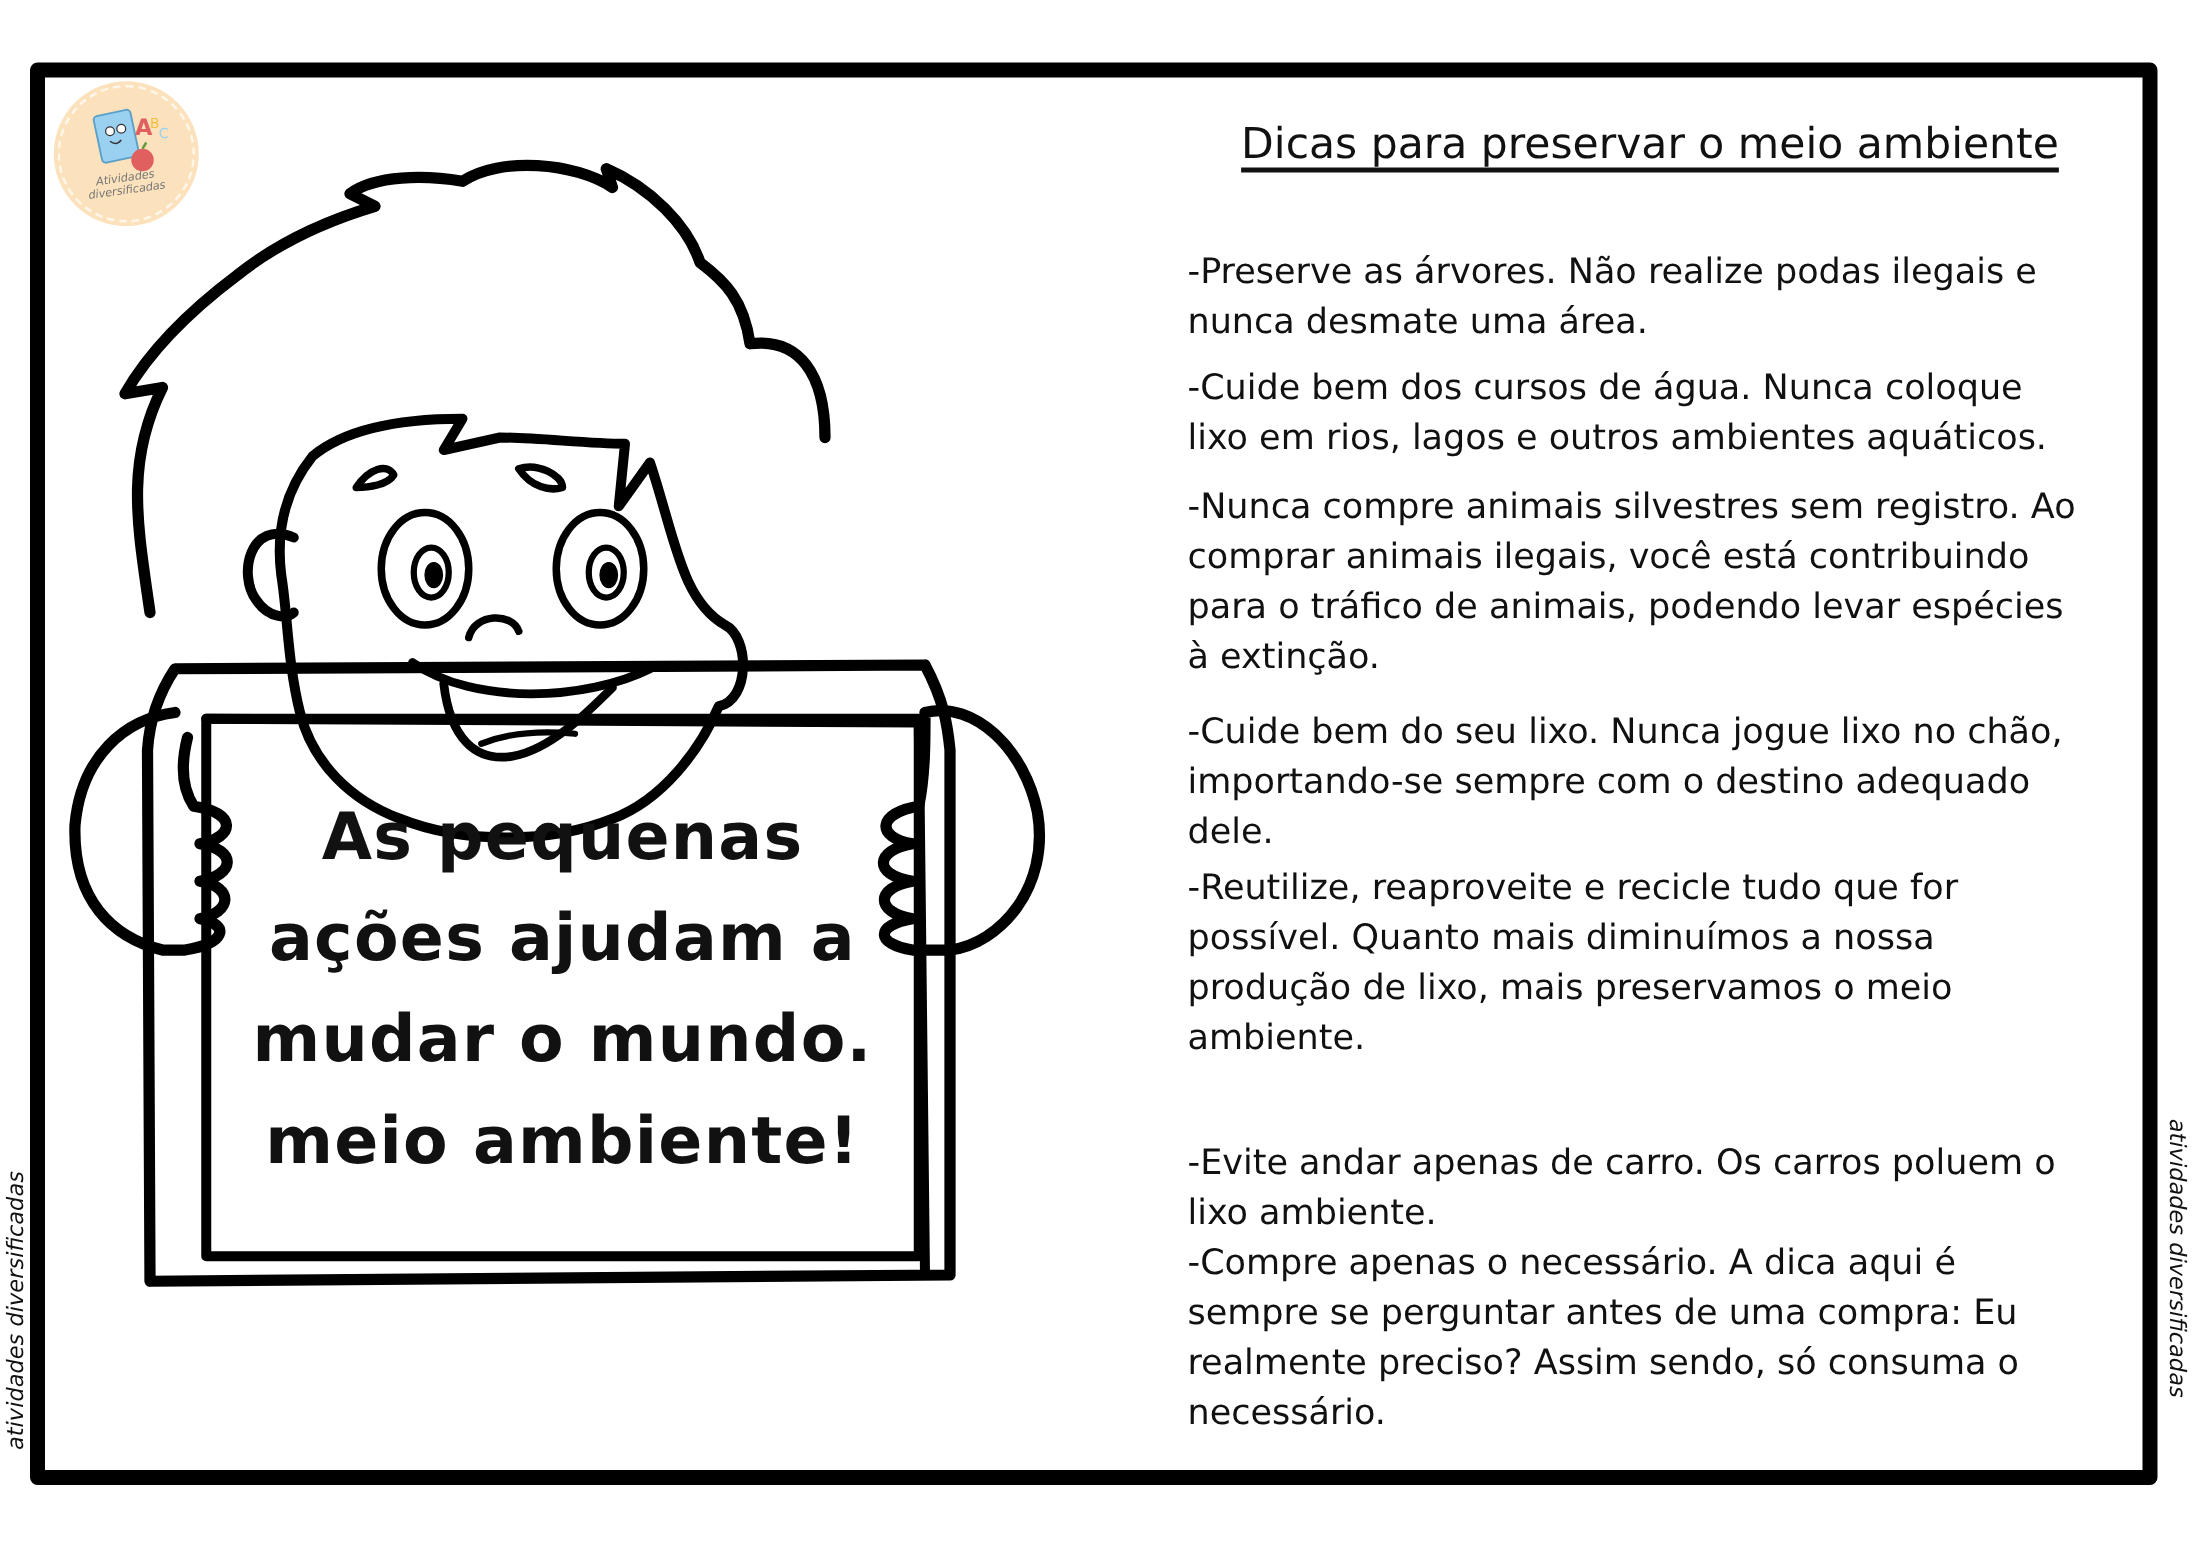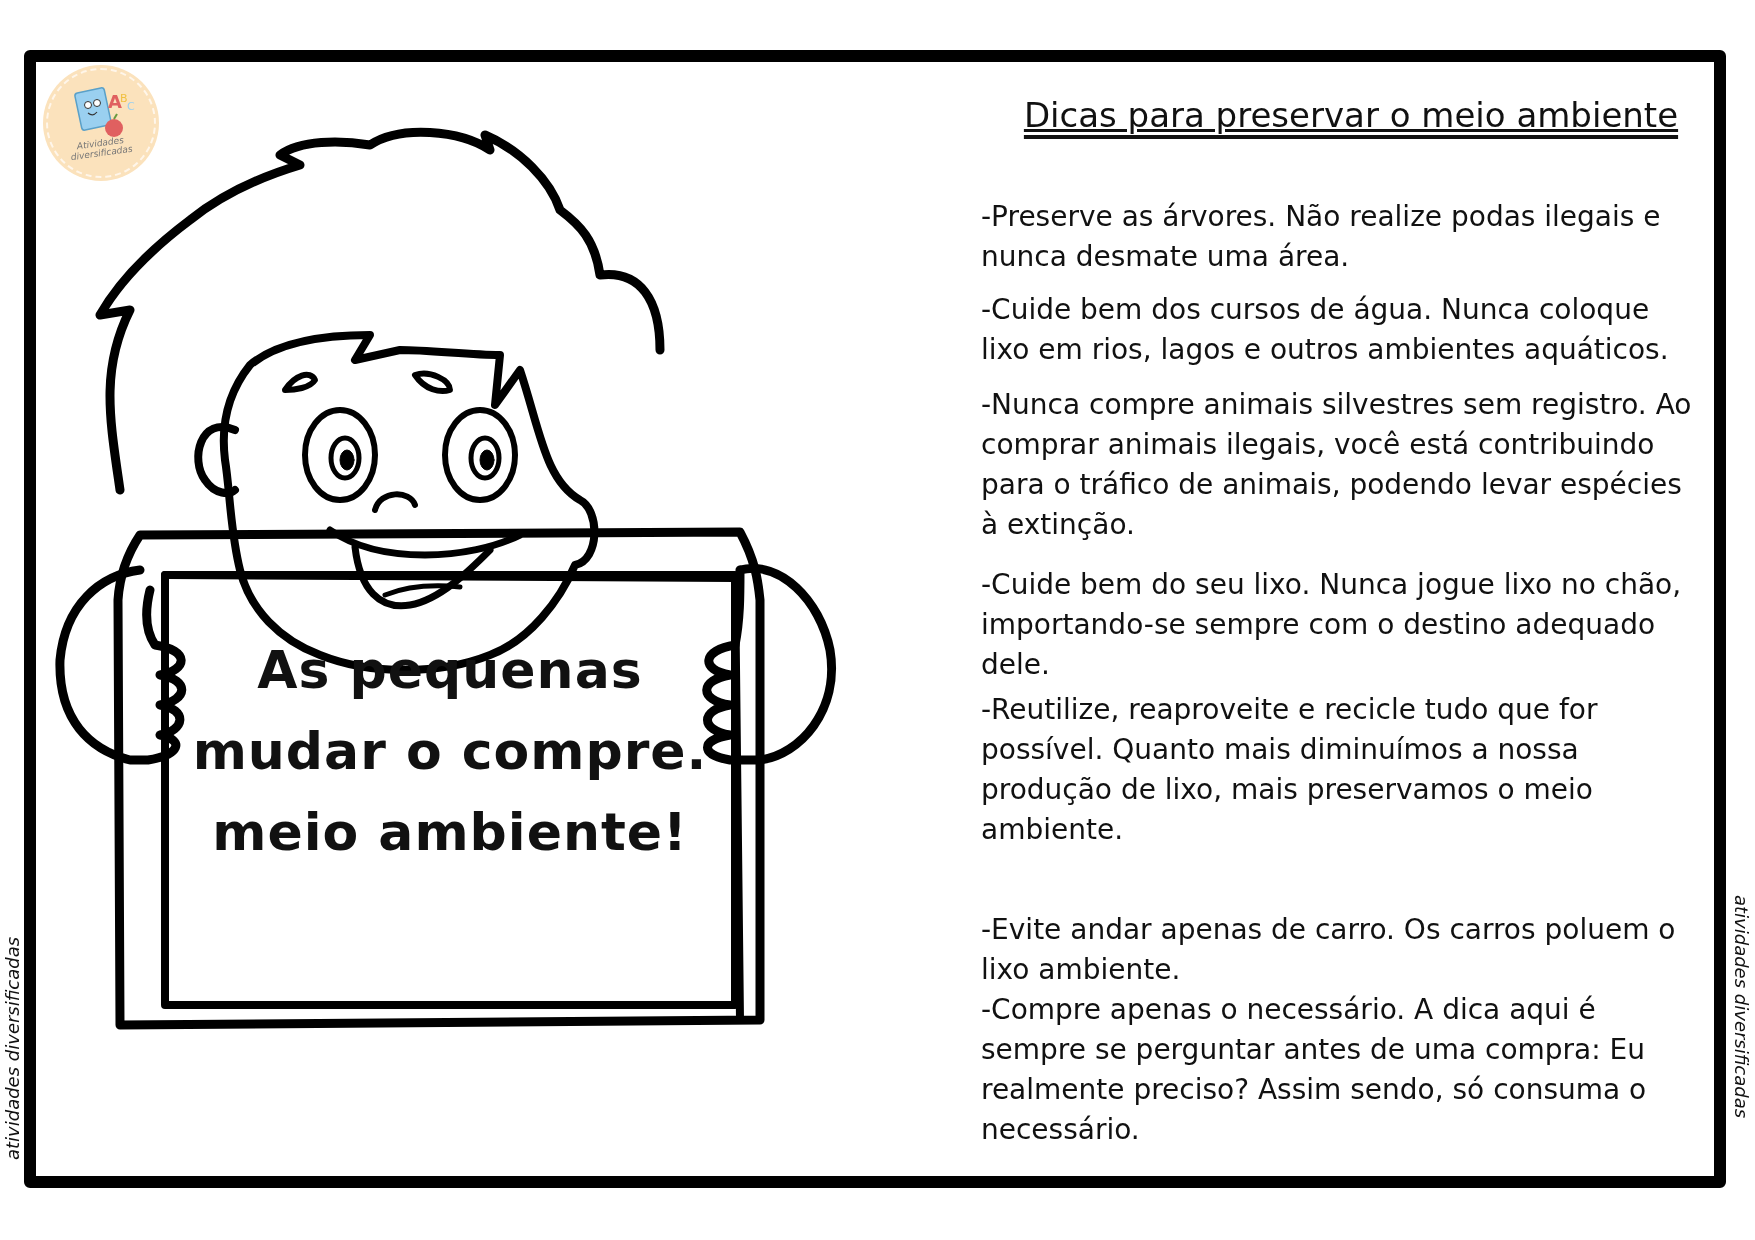--- a/index.html
+++ b/index.html
@@ -8,21 +8,21 @@
   .page-frame { position: absolute; left: 24px; top: 50px; width: 1678px; height: 1114px;
                 border: 12px solid #000; border-radius: 6px; }
   .logo { position: absolute; left: 46px; top: 68px; width: 106px; height: 106px; border-radius: 50%;
           background: #fbe2bc; border: 2px dashed #fff6ea; box-shadow: 0 0 0 3px #fbe2bc; }
   .logo svg { position: absolute; left: 0; top: 0; }
   .logo-text { position: absolute; left: 0; right: 0; bottom: 18px; text-align: center;
                font: italic 9px "DejaVu Sans", sans-serif; color: #777; transform: rotate(-8deg); }
   .drawing { position: absolute; left: 40px; top: 100px; width: 880px; height: 1040px; }
   .sign-text { position: absolute; left: 170px; top: 630px; width: 560px; text-align: center;
                font: bold 52px/81px "DejaVu Sans", sans-serif; letter-spacing: 1px; color: #111; }
-  .tips { position: absolute; left: 971px; top: 95px; width: 740px; text-decoration: underline; }
+  .tips { position: absolute; left: 940px; top: 95px; width: 740px; }
   .tips-title { text-align: center; font: 34px "DejaVu Sans", sans-serif; text-decoration: underline;
                 text-decoration-thickness: 4px; text-underline-offset: 8px; margin: 0 0 36px 20px; }
   .tip { font: 28px/40px "DejaVu Sans", sans-serif; margin: 10px; position: absolute; left: 0; width: 720px; }
   .watermark { position: absolute; font: italic 18px "DejaVu Sans", sans-serif; color: #111; white-space: nowrap; }
   .wm-left { left: 2px; top: 1160px; transform-origin: left top; transform: rotate(-90deg); }
   .wm-right { left: 1752px; top: 895px; transform-origin: left top; transform: rotate(90deg); }
 </style>
 </head>
 <body>
 
@@ -81,21 +81,22 @@
            C140 655 145 640 120 635 C145 630 148 610 120 605 C148 600 150 580 120 575
            C148 570 150 550 115 545 C105 530 105 510 110 490"></path>
 
   <path stroke-width="9" d="M700 470 C740 460 780 500 790 550 C800 610 760 655 720 660 L690 660
            C660 655 660 640 690 635 C660 630 660 610 690 605 C658 600 660 580 690 575
            C660 570 662 550 695 545 C700 520 700 495 700 470"></path>
 </svg>
 
 <div class="sign-text">
   <div>As  pequenas</div>
-  <div>mudar o compre.</div>
+  <div>ações ajudam a</div>
+  <div>mudar o mundo.</div>
   <div>meio ambiente!</div>
 </div>
 
 <div class="tips">
   <h1 class="tips-title">Dicas para preservar o meio ambiente</h1>
   <p class="tip" style="top:92px">-Preserve as árvores. Não realize podas ilegais e nunca desmate uma área.</p>
   <p class="tip" style="top:185px">-Cuide bem dos cursos de água. Nunca coloque lixo em rios, lagos e outros ambientes aquáticos.</p>
   <p class="tip" style="top:280px">-Nunca compre animais silvestres sem registro. Ao comprar animais ilegais, você está contribuindo para o tráfico de animais, podendo levar espécies à extinção.</p>
   <p class="tip" style="top:460px">-Cuide bem do seu lixo. Nunca jogue lixo no chão, importando-se sempre com o destino adequado dele.</p>
   <p class="tip" style="top:585px">-Reutilize, reaproveite  e  recicle tudo que for possível. Quanto  mais  diminuímos  a  nossa produção de lixo, mais preservamos o meio ambiente.</p>

